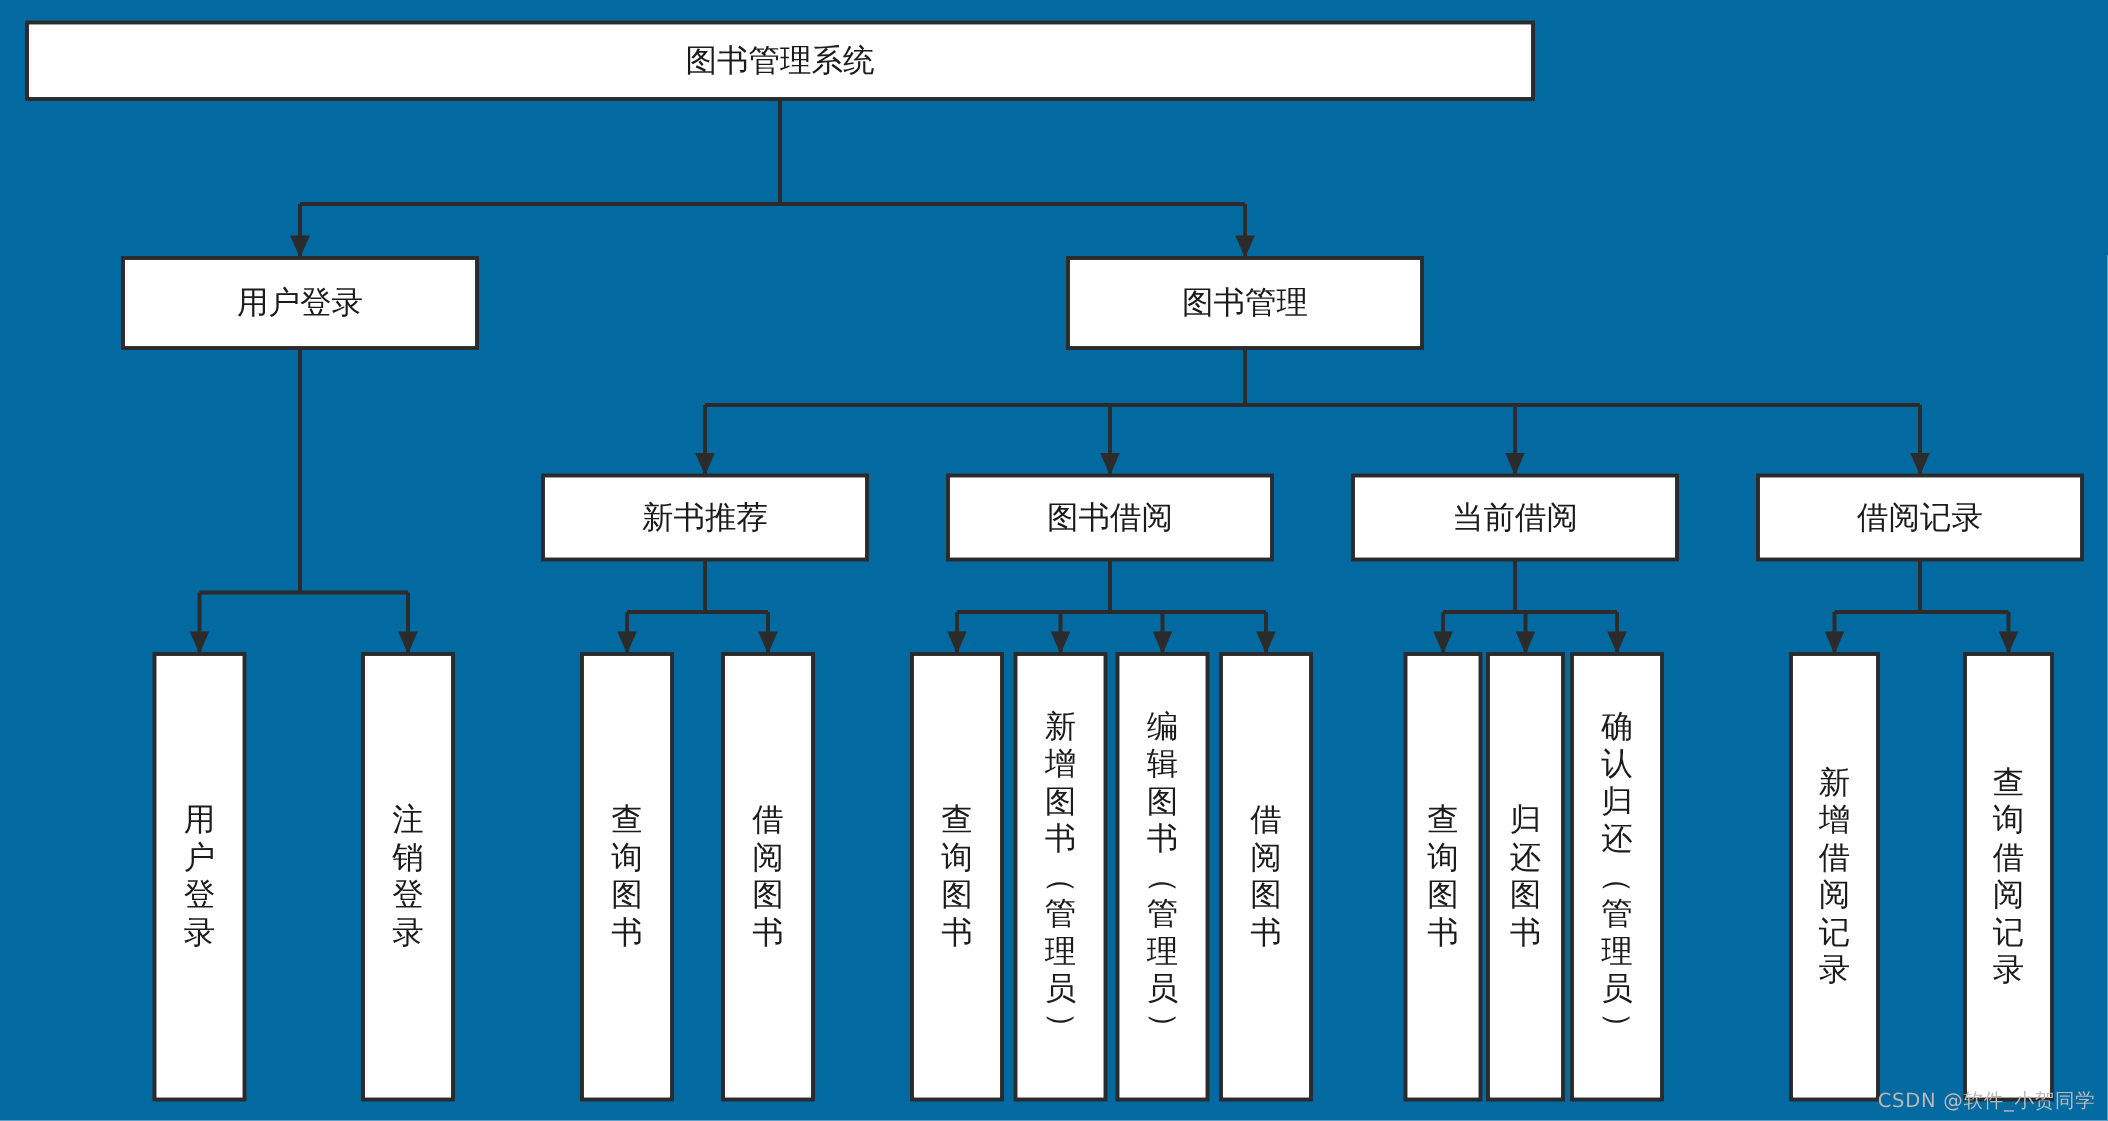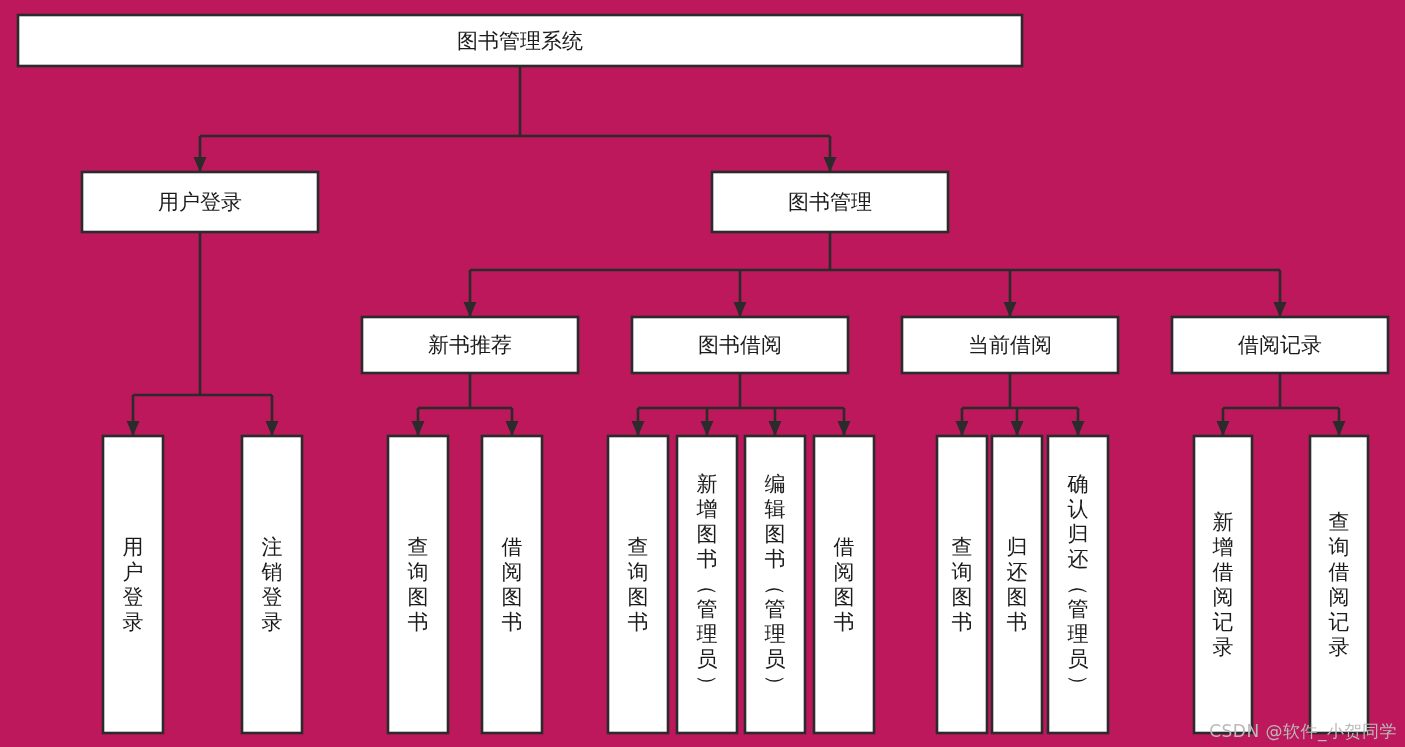--- a/index.html
+++ b/index.html
@@ -10,21 +10,21 @@
   body {
     width: 1405px;
     height: 747px;
     font-family: "DejaVu Sans", "Liberation Sans", sans-serif;
     overflow: hidden;
   }
   #diagram-root {
     position: relative;
     width: 1405px;
     height: 747px;
-    background: #be185d;
+    background: #0369a1;
   }
   svg#flow-svg {
     position: absolute;
     left: 0;
     top: 0;
     width: 1405px;
     height: 747px;
     display: block;
   }
   .node-box {
@@ -53,21 +53,21 @@
     font-family: "DejaVu Sans", "Liberation Sans", sans-serif;
     font-size: 21px;
     fill: #1b1b1b;
     text-anchor: middle;
   }
   .watermark-text {
     position: absolute;
     right: 8px;
     bottom: 4px;
     font-family: "DejaVu Sans", "Liberation Sans", sans-serif;
-    font-size: 17px;
+    font-size: 13px;
     color: #b9b9b9;
     letter-spacing: 0.5px;
     white-space: nowrap;
     user-select: none;
   }
 </style>
 </head>
 <body>
 
 <div id="diagram-root">

